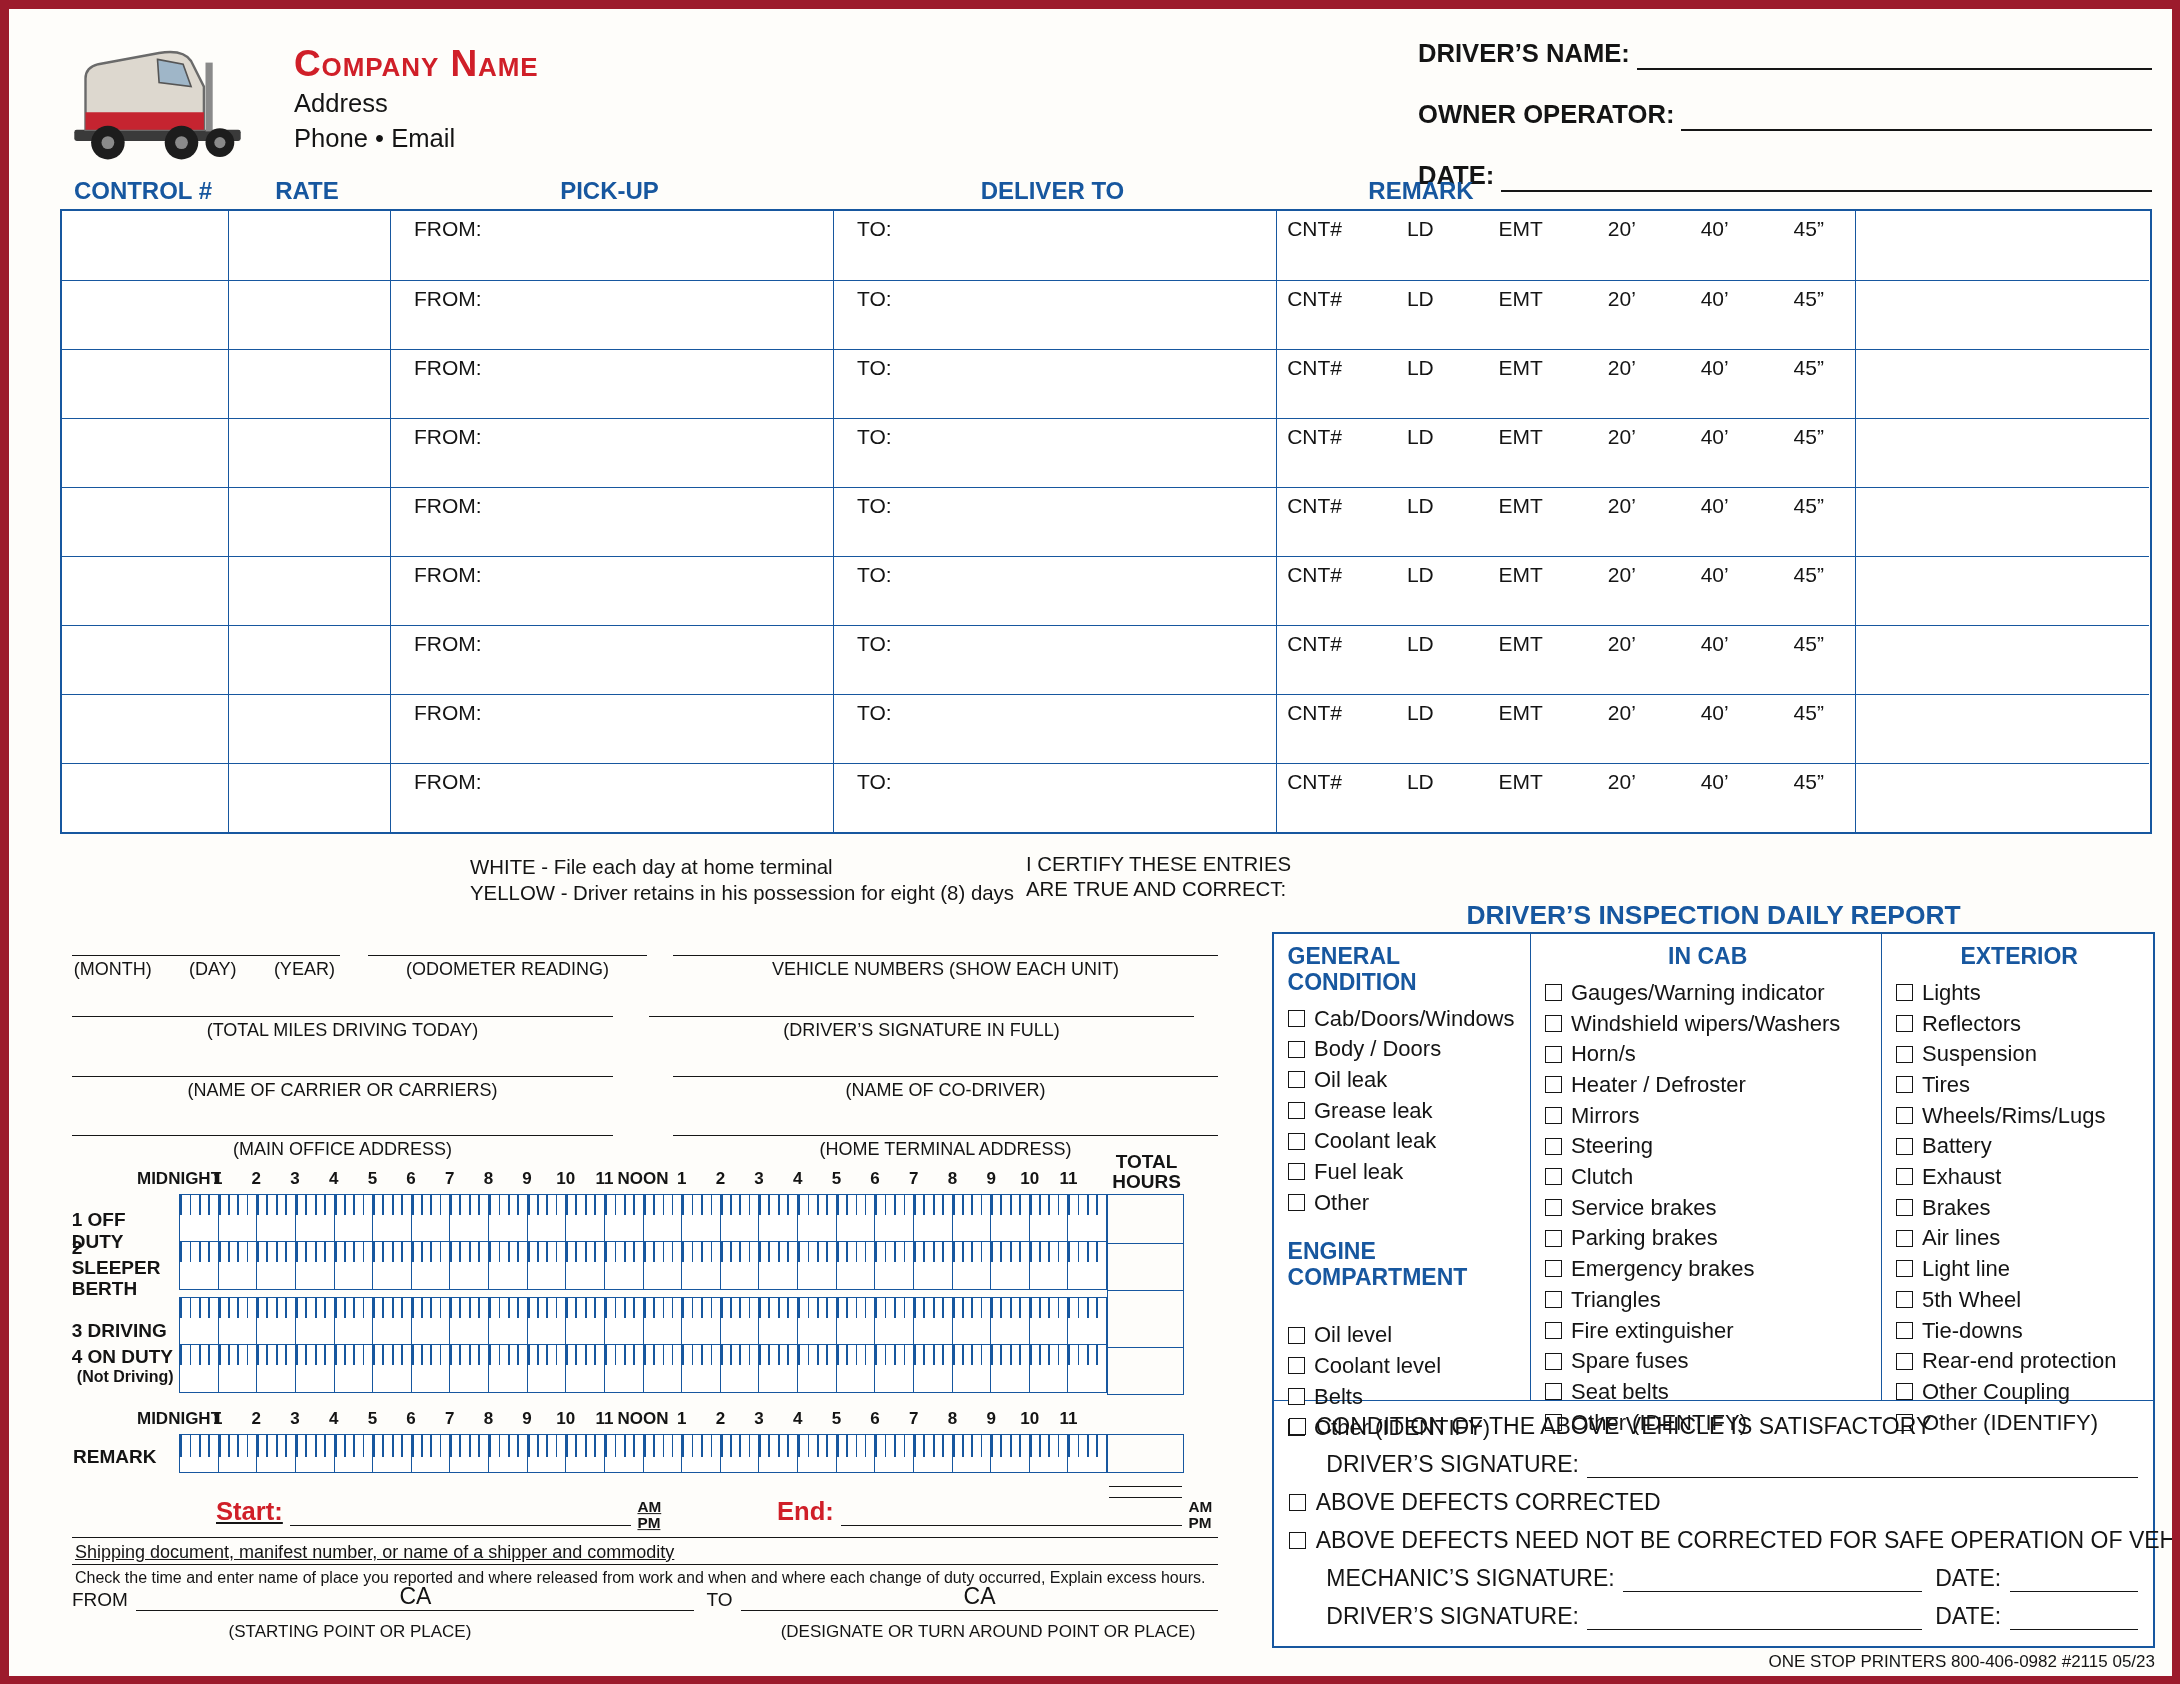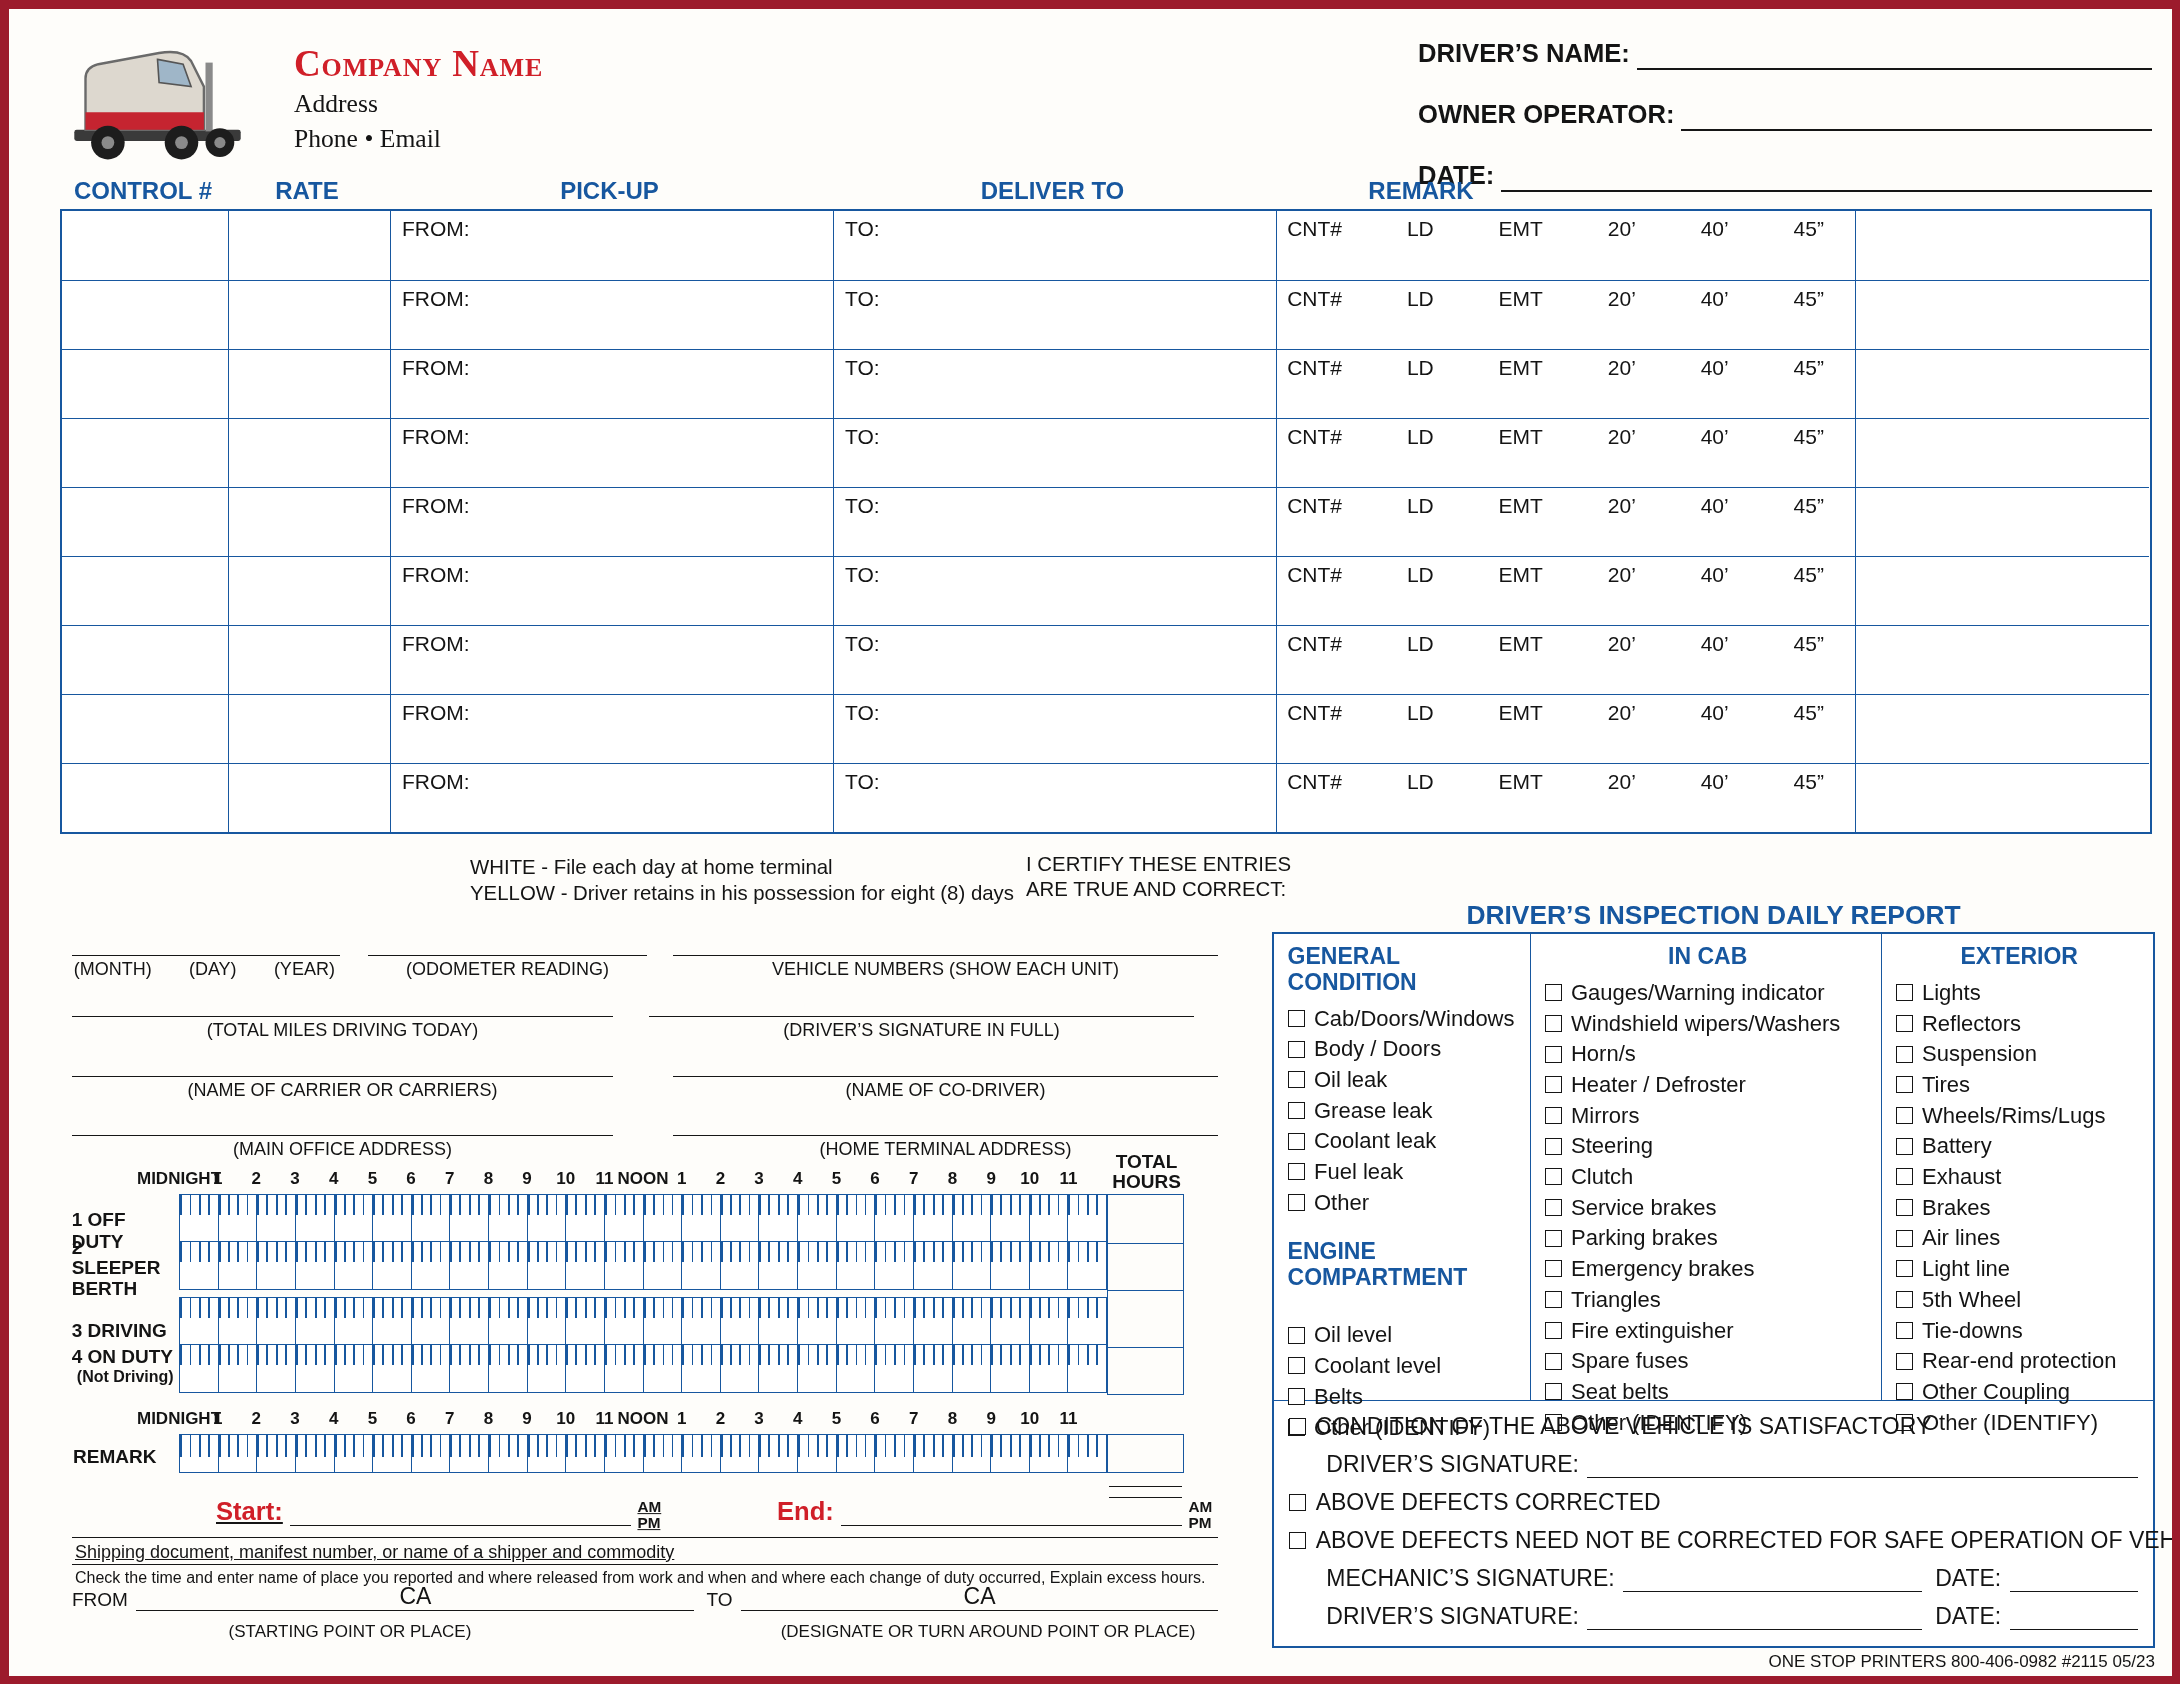--- a/index.html
+++ b/index.html
@@ -15,21 +15,21 @@
   .company-name{font-size:37px;font-weight:bold;color:#d01f28;font-variant:small-caps;letter-spacing:0.9px;line-height:39px}
   .company-sub{font-size:25.6px;margin-top:6px;line-height:29px}
   .hfield{display:flex;align-items:flex-start;margin-bottom:30px}
   .hfield .lbl{font-size:25.6px;font-weight:bold;white-space:nowrap}
   .hfield .line{flex:1;border-bottom:2.6px solid #161616;height:31px;margin-left:6.8px}
 
   
   .col-headers{display:flex;font-size:24px;font-weight:bold;color:#17579f}
   .col-headers span{text-align:center;display:inline-block}
   .dispatch{display:grid;grid-template-columns:166px 162px 443px 443px 579px 294px;grid-auto-rows:69px;border:2.6px solid #17579f;background:#fff}
-  .dcell{border-left:1.7px solid #17579f;border-top:1.7px solid #17579f;font-size:21px;padding:6px 11px;position:relative}
+  .dcell{border-left:1.7px solid #17579f;border-top:1.7px solid #17579f;font-size:21px;padding:6px 23px;position:relative}
   .dispatch .dcell:nth-child(6n+1){border-left:none}
   .dispatch .dcell:nth-child(-n+6){border-top:none}
   .cy{display:flex;justify-content:space-between;padding:6px 31px 0 10.2px}
 
   
   .ufield{position:absolute}
   .uline{height:24px;border-bottom:1.7px solid #161616}
   .ulabel{font-size:18px;text-align:center;padding-top:3.4px}
   .ulabel.spread{display:flex;justify-content:space-between;text-align:left;padding:3.4px 5.1px 0 1.7px}
 
@@ -84,21 +84,21 @@
       <rect x="180" y="42" width="9" height="86" fill="#8a8a8a"></rect>
       <circle cx="58" cy="142" r="21" fill="#1d1d1d"></circle>
         <circle cx="58" cy="142" r="8" fill="#8a8a8a"></circle>
       <circle cx="150" cy="142" r="21" fill="#1d1d1d"></circle>
         <circle cx="150" cy="142" r="8" fill="#8a8a8a"></circle>
       <circle cx="198" cy="142" r="18" fill="#1d1d1d"></circle>
         <circle cx="198" cy="142" r="7" fill="#8a8a8a"></circle>
     </svg>
   </div>
 
-  <div class="abs" style="left:294px;top:44px;font-family:Liberation Serif, serif;">
+  <div class="abs" style="left:294px;top:44px;">
     <div class="company-name">Company Name</div>
     <div class="company-sub">Address</div>
     <div class="company-sub">Phone • Email</div>
   </div>
 
   <div class="abs" style="left:1418px;top:39px;width:734px;">
     <div class="hfield">
       <span class="lbl">DRIVER’S NAME:</span>
       <span class="line"></span>
     </div>

